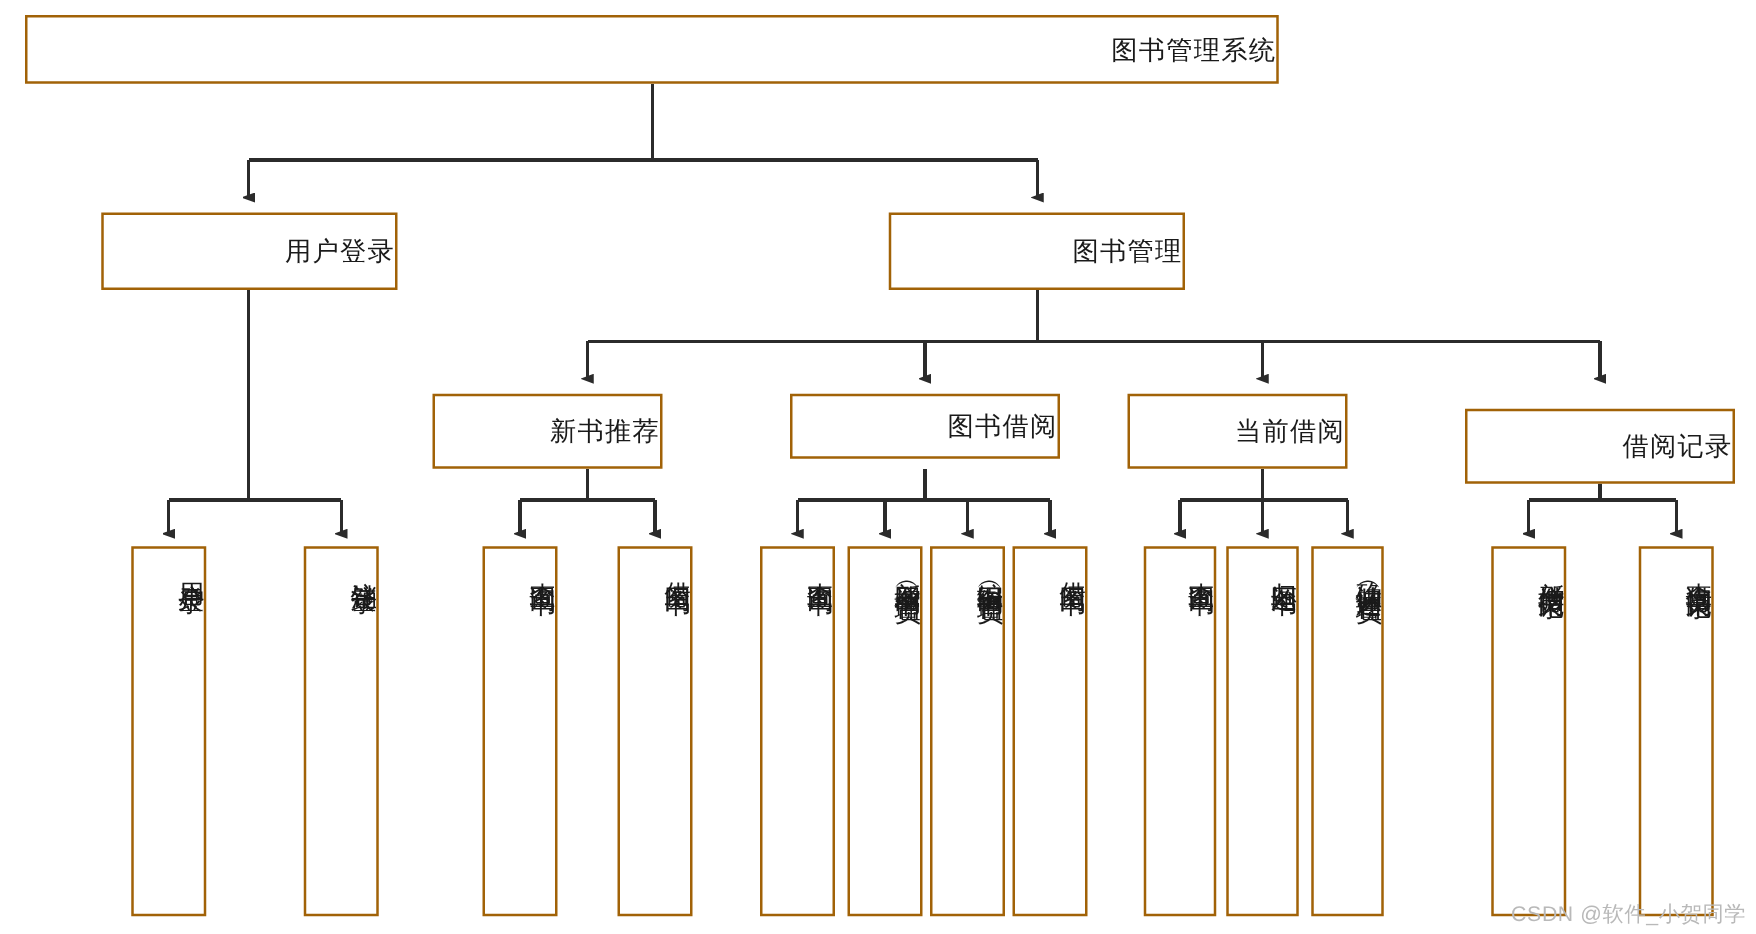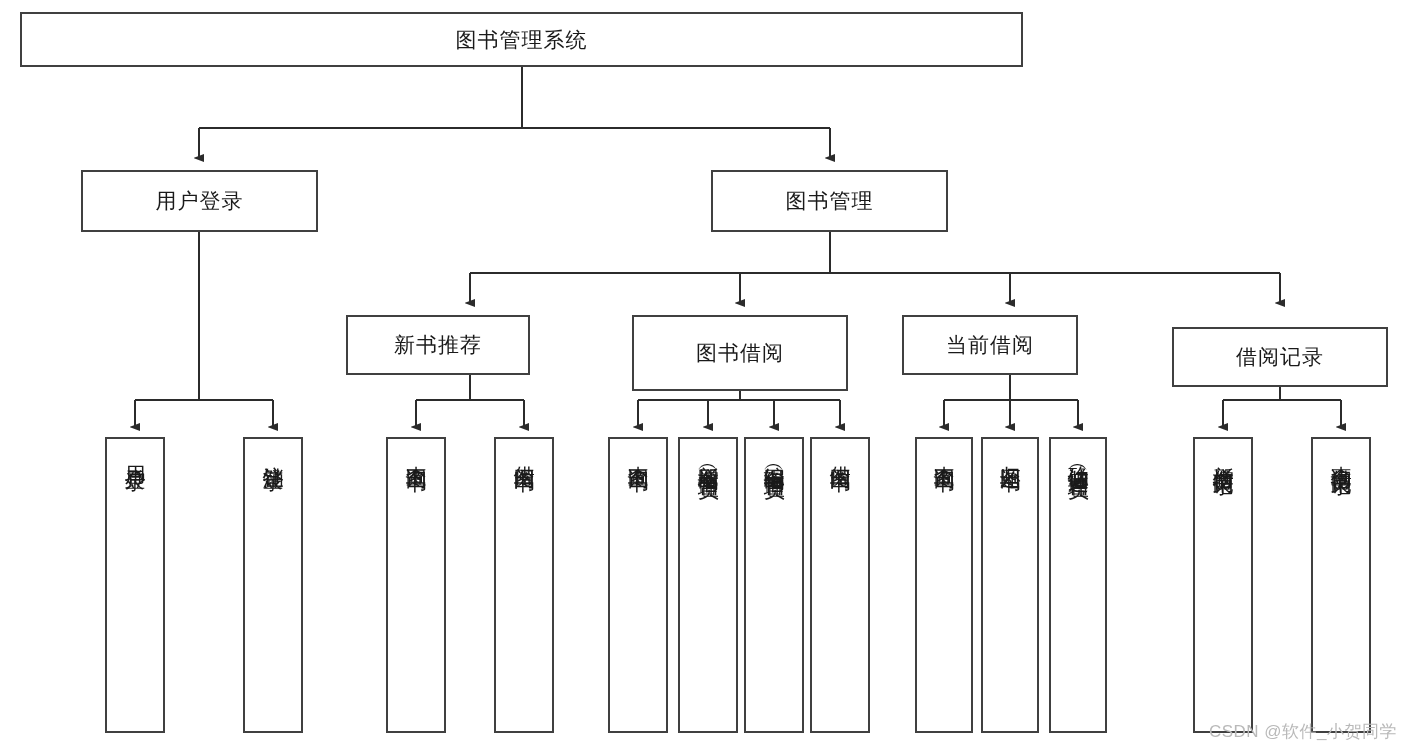--- a/index.html
+++ b/index.html
@@ -23,24 +23,24 @@
     left: 0;
     top: 0;
     width: 1405px;
     height: 747px;
     pointer-events: none;
   }
   .node {
     position: absolute;
     box-sizing: border-box;
     background: #ffffff;
-    border: 2px solid #404040;
+    border: 2px solid #a16207;
     display: flex;
     align-items: center;
-    justify-content: center;
+    justify-content: flex-end;
     color: #1a1a1a;
   }
   .node.horizontal {
     font-size: 21px;
     letter-spacing: 1px;
   }
   .node.vertical {
     font-size: 21px;
     padding-top: 10px;
     padding-bottom: 10px;
@@ -130,21 +130,21 @@
   <div class="node horizontal" style="left:81px; top:170px; width:237px; height:62px;">
     <span class="node-label">用户登录</span>
   </div>
   <div class="node horizontal" style="left:711px; top:170px; width:237px; height:62px;">
     <span class="node-label">图书管理</span>
   </div>
 
   <div class="node horizontal" style="left:346px; top:315px; width:184px; height:60px;">
     <span class="node-label">新书推荐</span>
   </div>
-  <div class="node horizontal" style="left:632px; top:315px; width:216px; height:76px;">
+  <div class="node horizontal" style="left:632px; top:315px; width:216px; height:52px;">
     <span class="node-label">图书借阅</span>
   </div>
   <div class="node horizontal" style="left:902px; top:315px; width:176px; height:60px;">
     <span class="node-label">当前借阅</span>
   </div>
   <div class="node horizontal" style="left:1172px; top:315px; width:216px; height:60px;margin-top:12px;">
     <span class="node-label">借阅记录</span>
   </div>
 
   <div class="node vertical" style="left:105px; top:437px; width:60px; height:296px;">

